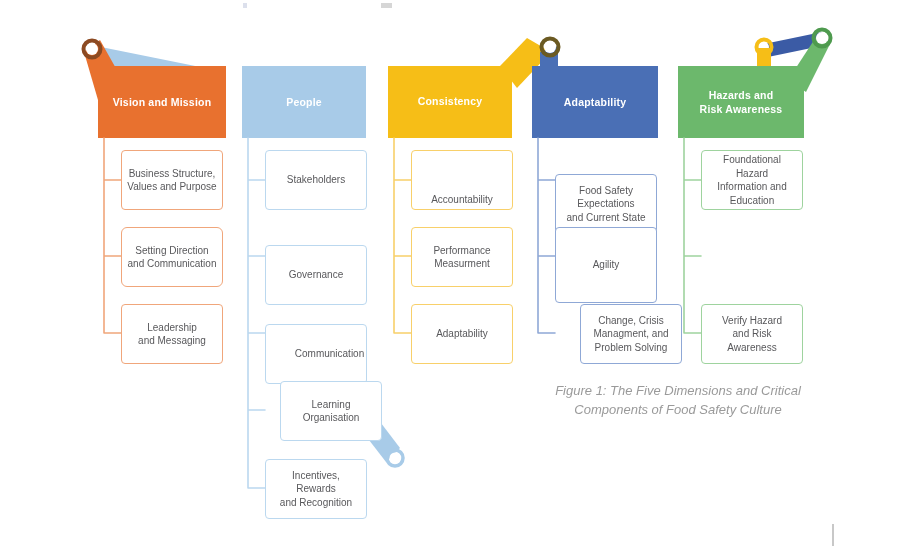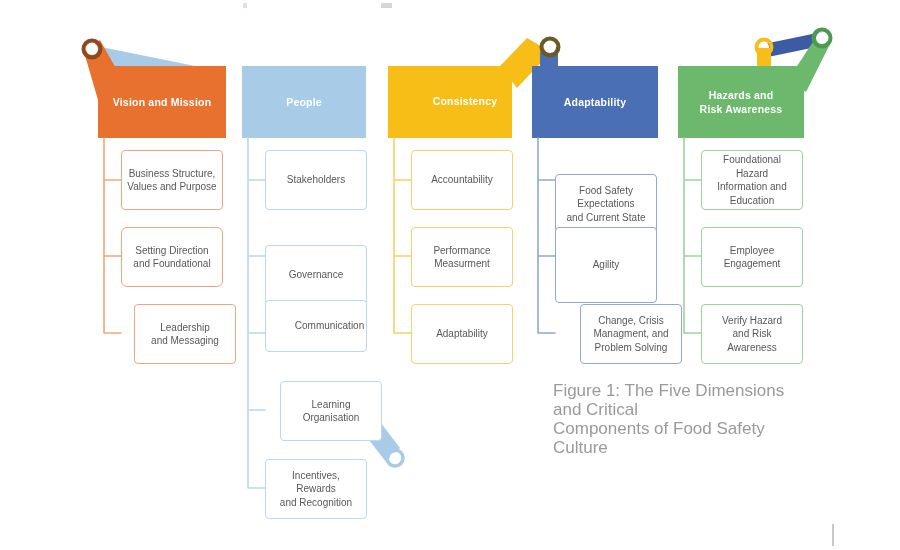--- a/index.html
+++ b/index.html
@@ -50,24 +50,25 @@
     align-items: center;
     justify-content: center;
     text-align: center;
     color: #58585b;
     font-size: 10px;
     line-height: 13.5px;
     padding: 3px 5px;
   }
   .caption {
     position: absolute;
-    font-size: 17px;
+    font-style: italic;
+    font-size: 13px;
     line-height: 19px;
     color: #9a9a9a;
-    text-align: left;
+    text-align: center;
     width: 250px;
   }
   .edge-artifact {
     position: absolute;
     background: #c8c8c8;
   }
   .top-speck {
     position: absolute;
     opacity: 0.35;
   }
@@ -123,21 +124,21 @@
   </svg>
 
   <div class="banner" style="left:98px; top:66px; width:128px; height:72px;">
     <span>Vision and Mission</span>
   </div>
 
   <div class="banner" style="left:242px; top:66px; width:124px; height:72px;">
     <span>People</span>
   </div>
 
-  <div class="banner" style="left:388px; top:66px; width:124px; height:69px;margin-left:15px;">
+  <div class="banner" style="left:388px; top:66px; width:124px; height:69px;">
     <span>Consistency</span>
   </div>
 
   <div class="banner" style="left:532px; top:66px; width:126px; height:72px;">
     <span>Adaptability</span>
   </div>
 
   <div class="banner" style="left:678px; top:66px; width:126px; height:72px;border-radius:24px;">
     <span>
       <span>Hazards and</span><br>
@@ -147,53 +148,53 @@
 
   <div class="item-box" style="left:121px; top:150px; width:102px; height:60px; border-color:#F0A67B;">
     <span>
       <span>Business Structure,</span><br>
       <span>Values and Purpose</span>
     </span>
   </div>
   <div class="item-box" style="left:121px; top:227px; width:102px; height:60px; border-color:#F0A67B;border-radius:6px;">
     <span>
       <span>Setting Direction</span><br>
-      <span>and Foundational</span>
-    </span>
-  </div>
-  <div class="item-box" style="left:134px; top:304px; width:102px; height:60px; border-color:#F0A67B;">
+      <span>and Communication</span>
+    </span>
+  </div>
+  <div class="item-box" style="left:121px; top:304px; width:102px; height:60px; border-color:#F0A67B;">
     <span>
       <span>Leadership</span><br>
       <span>and Messaging</span>
     </span>
   </div>
 
   <div class="item-box" style="left:265px; top:150px; width:102px; height:60px; border-color:#BBD8EF;">
     <span>Stakeholders</span>
   </div>
   <div class="item-box" style="left:265px; top:227px; width:102px; height:60px; border-color:#BBD8EF;margin-top:18px;">
     <span>Governance</span>
   </div>
-  <div class="item-box" style="left:265px; top:300px; width:102px; height:52px; border-color:#BBD8EF;padding-left:32px;">
+  <div class="item-box" style="left:265px; top:324px; width:102px; height:60px; border-color:#BBD8EF;padding-left:32px;">
     <span>Communication</span>
   </div>
   <div class="item-box" style="left:280px; top:381px; width:102px; height:60px; border-color:#BBD8EF;">
     <span>
       <span>Learning</span><br>
       <span>Organisation</span>
     </span>
   </div>
   <div class="item-box" style="left:265px; top:459px; width:102px; height:60px; border-color:#BBD8EF;">
     <span>
       <span>Incentives, Rewards</span><br>
       <span>and Recognition</span>
     </span>
   </div>
 
-  <div class="item-box" style="left:411px; top:150px; width:102px; height:60px; border-color:#F8D06A;">
+  <div class="item-box" style="left:411px; top:150px; width:102px; height:60px; border-color:#F8D06A;align-items:flex-end;">
     <span>Accountability</span>
   </div>
   <div class="item-box" style="left:411px; top:227px; width:102px; height:60px; border-color:#F8D06A;">
     <span>
       <span>Performance</span><br>
       <span>Measurment</span>
     </span>
   </div>
   <div class="item-box" style="left:411px; top:304px; width:102px; height:60px; border-color:#F8D06A;">
     <span>Adaptability</span>
@@ -217,26 +218,20 @@
     </span>
   </div>
 
   <div class="item-box" style="left:701px; top:150px; width:102px; height:60px; border-color:#9ED39E;">
     <span>
       <span>Foundational Hazard</span><br>
       <span>Information and</span><br>
       <span>Education</span>
     </span>
   </div>
-  <div class="item-box" style="left:701px; top:227px; width:102px; height:60px; border-color:#9ED39E;">
-    <span>
-      <span>Employee</span><br>
-      <span>Engagement</span>
-    </span>
-  </div>
   <div class="item-box" style="left:701px; top:304px; width:102px; height:60px; border-color:#9ED39E;">
     <span>
       <span>Verify Hazard</span><br>
       <span>and Risk Awareness</span>
     </span>
   </div>
 
   <div class="caption" style="left:553px; top:381px;">
     <span>Figure 1: The Five Dimensions and Critical</span><br>
     <span>Components of Food Safety Culture</span>

